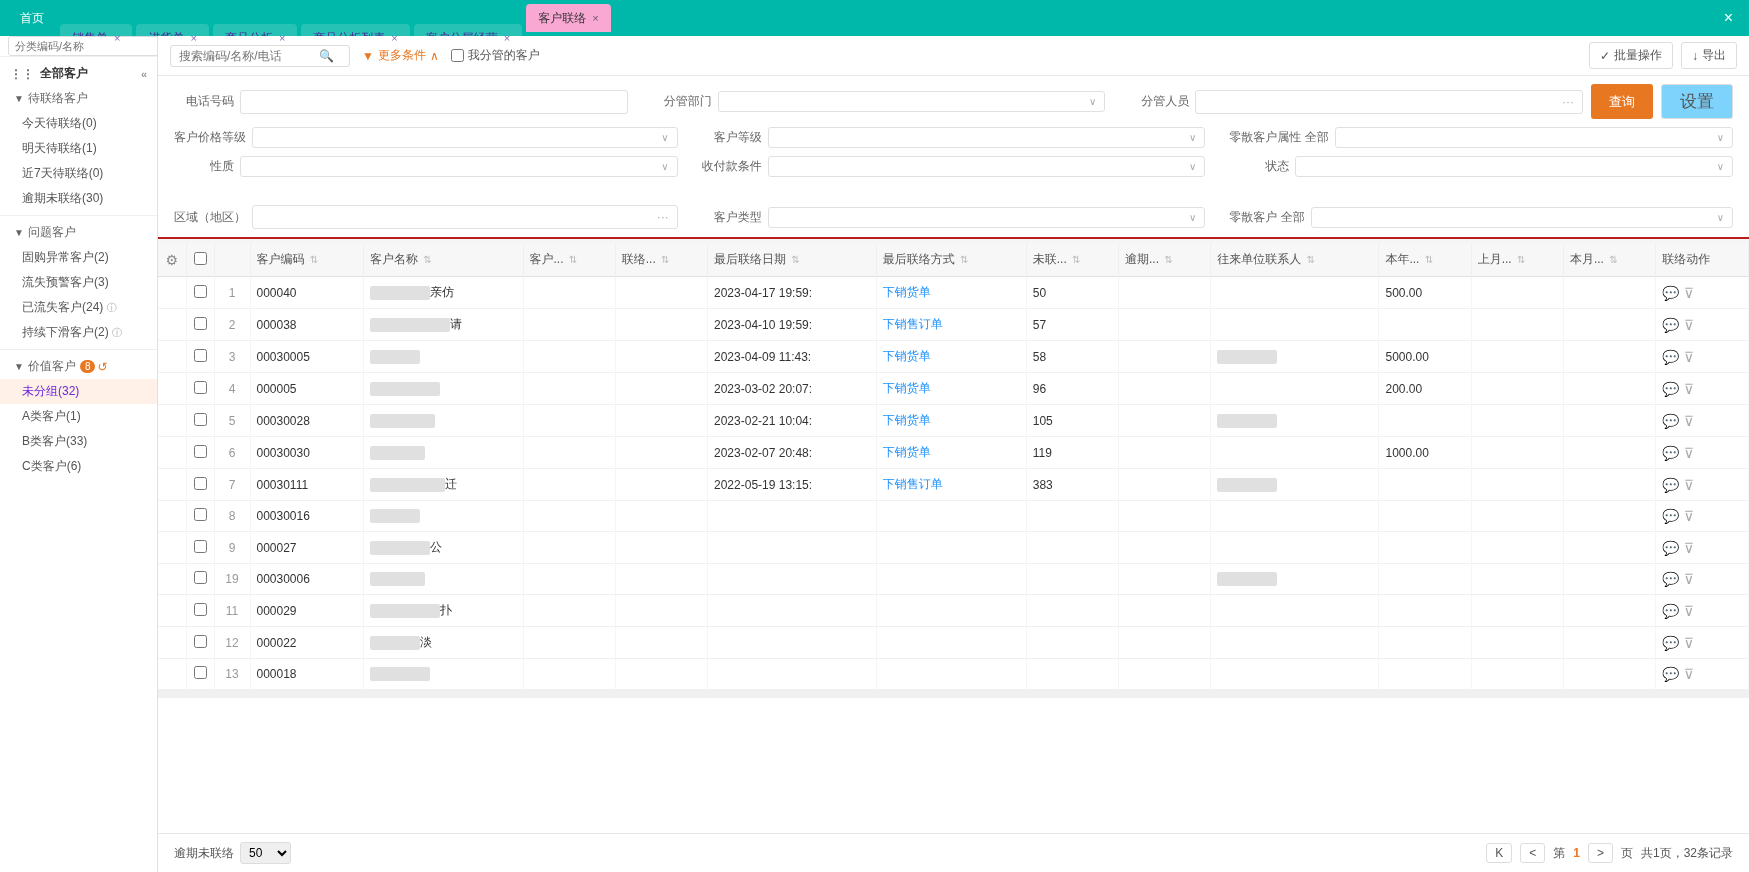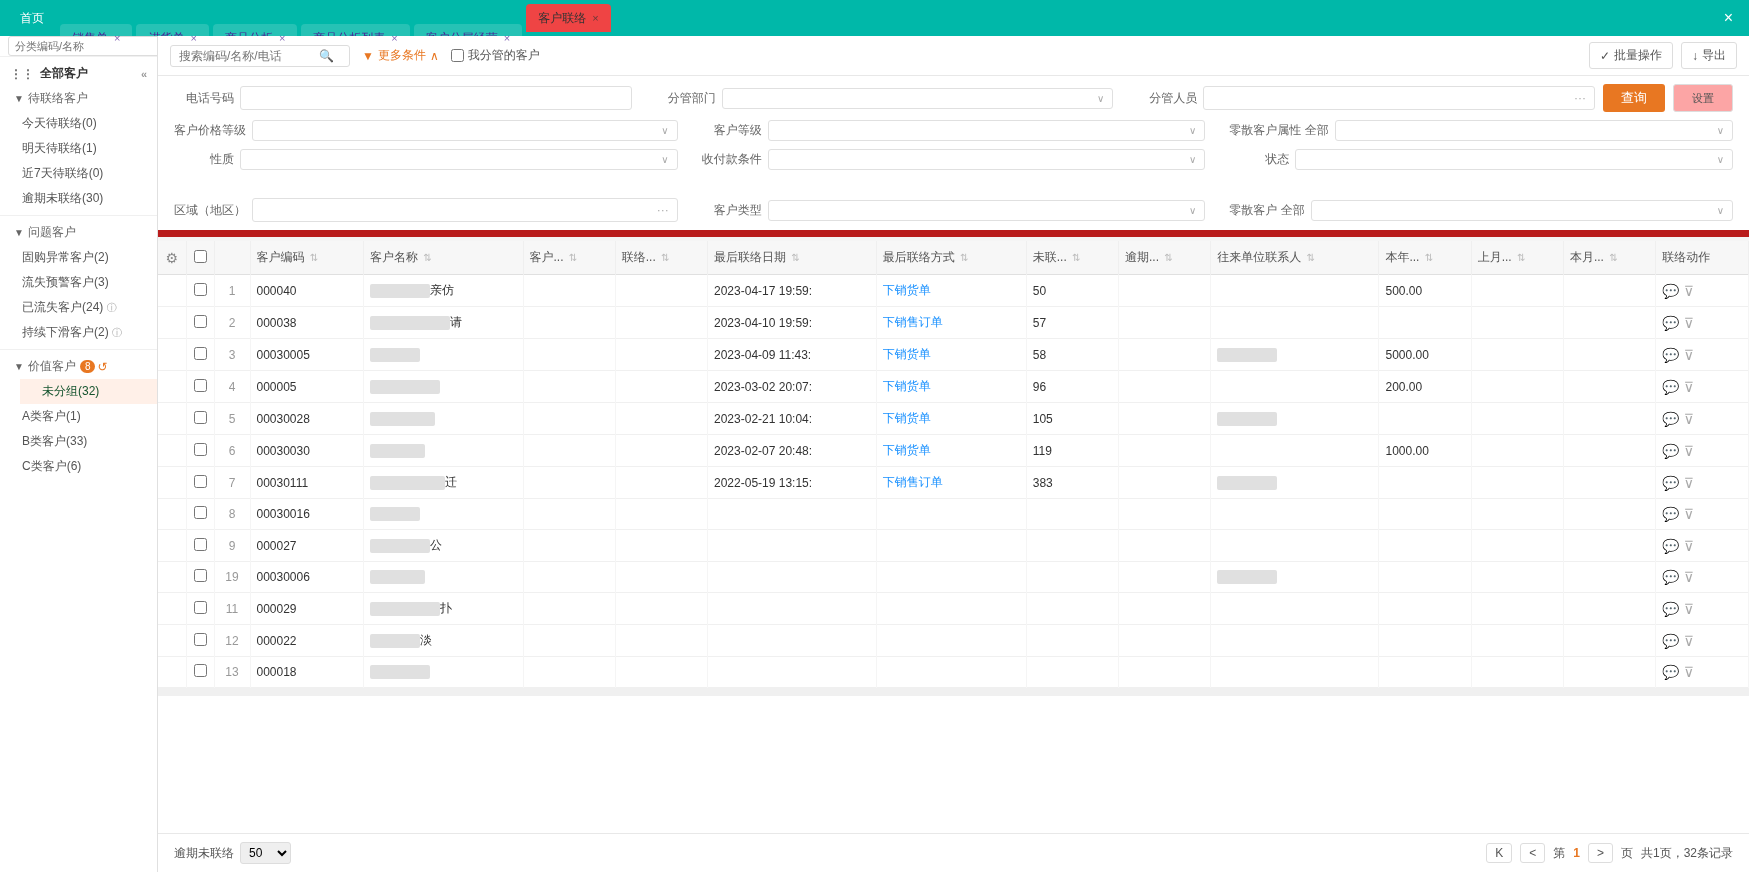--- a/index.html
+++ b/index.html
@@ -19,21 +19,21 @@
       align-items: center;
       padding: 4px 12px;
       border-radius: 4px 4px 0 0;
       cursor: pointer;
       color: #fff;
       font-size: 13px;
       white-space: nowrap;
       height: 28px;
     }
     .nav-tab.home { background: transparent; }
-    .nav-tab.active { background: #ef4444; color: #333; }
+    .nav-tab.active { background: #f9a8d4; color: #333; }
     .nav-tab.inactive { background: rgba(255,255,255,0.15); color: #4c1d95; margin-top: 40px; }
     .nav-tab .close-x { margin-left: 6px; font-size: 11px; opacity: 0.7; cursor: pointer; }
     .nav-close-btn {
       margin-left: auto;
       color: #fff;
       font-size: 16px;
       cursor: pointer;
       padding: 2px 8px;
     }
 
@@ -87,21 +87,21 @@
       font-size: 12px;
       cursor: pointer;
     }
     .sidebar-group-label .arrow { margin-right: 4px; font-size: 10px; }
     .sidebar-item {
       padding: 4px 10px 4px 22px;
       color: #555;
       font-size: 12px;
       cursor: pointer;
     }
-    .sidebar-item.active { background: #fff0e8; color: #14532d; margin-left: 20px; }
+    .sidebar-item.active { background: #fff0e8; color: #6d28d9; }
     .sidebar-divider { height: 1px; background: #f0f0f0; margin: 4px 0; }
 
     
     .content-area {
       flex: 1;
       display: flex;
       flex-direction: column;
       overflow: hidden;
       background: #f5f5f5;
     }
@@ -157,21 +157,21 @@
       cursor: pointer;
       color: #555;
       display: flex;
       align-items: center;
       gap: 4px;
     }
 
     
     .adv-filter {
       background: #fff;
-      border-bottom: 7px solid #b91c1c;
+      border-bottom: 2px solid #b91c1c;
       padding: 8px 16px;
     }
     .adv-filter-row {
       display: flex;
       align-items: center;
       gap: 8px;
       margin-bottom: 8px;
     }
     .adv-filter-row:last-child { margin-bottom: 0; margin-top: 28px; }
     .filter-field {
@@ -291,27 +291,27 @@
     .btn-query {
       background: #e87722;
       color: #fff;
       border: none;
       border-radius: 3px;
       padding: 5px 18px;
       cursor: pointer;
       font-size: 13px;
     }
     .btn-reset {
-      background: #fca5a5;
+      background: #7dd3fc;
       color: #555;
       border: 1px solid #ddd;
       border-radius: 3px;
       padding: 5px 18px;
       cursor: pointer;
-      font-size: 11px;
+      font-size: 17px;
     }
 
     .col-gear { width: 28px; text-align: center; }
     .col-check { width: 28px; text-align: center; }
     .col-num { width: 36px; text-align: center; }
 
     .gear-icon { color: #888; cursor: pointer; font-size: 14px; }
 
     .tag-orange {
       background: #e87722;

